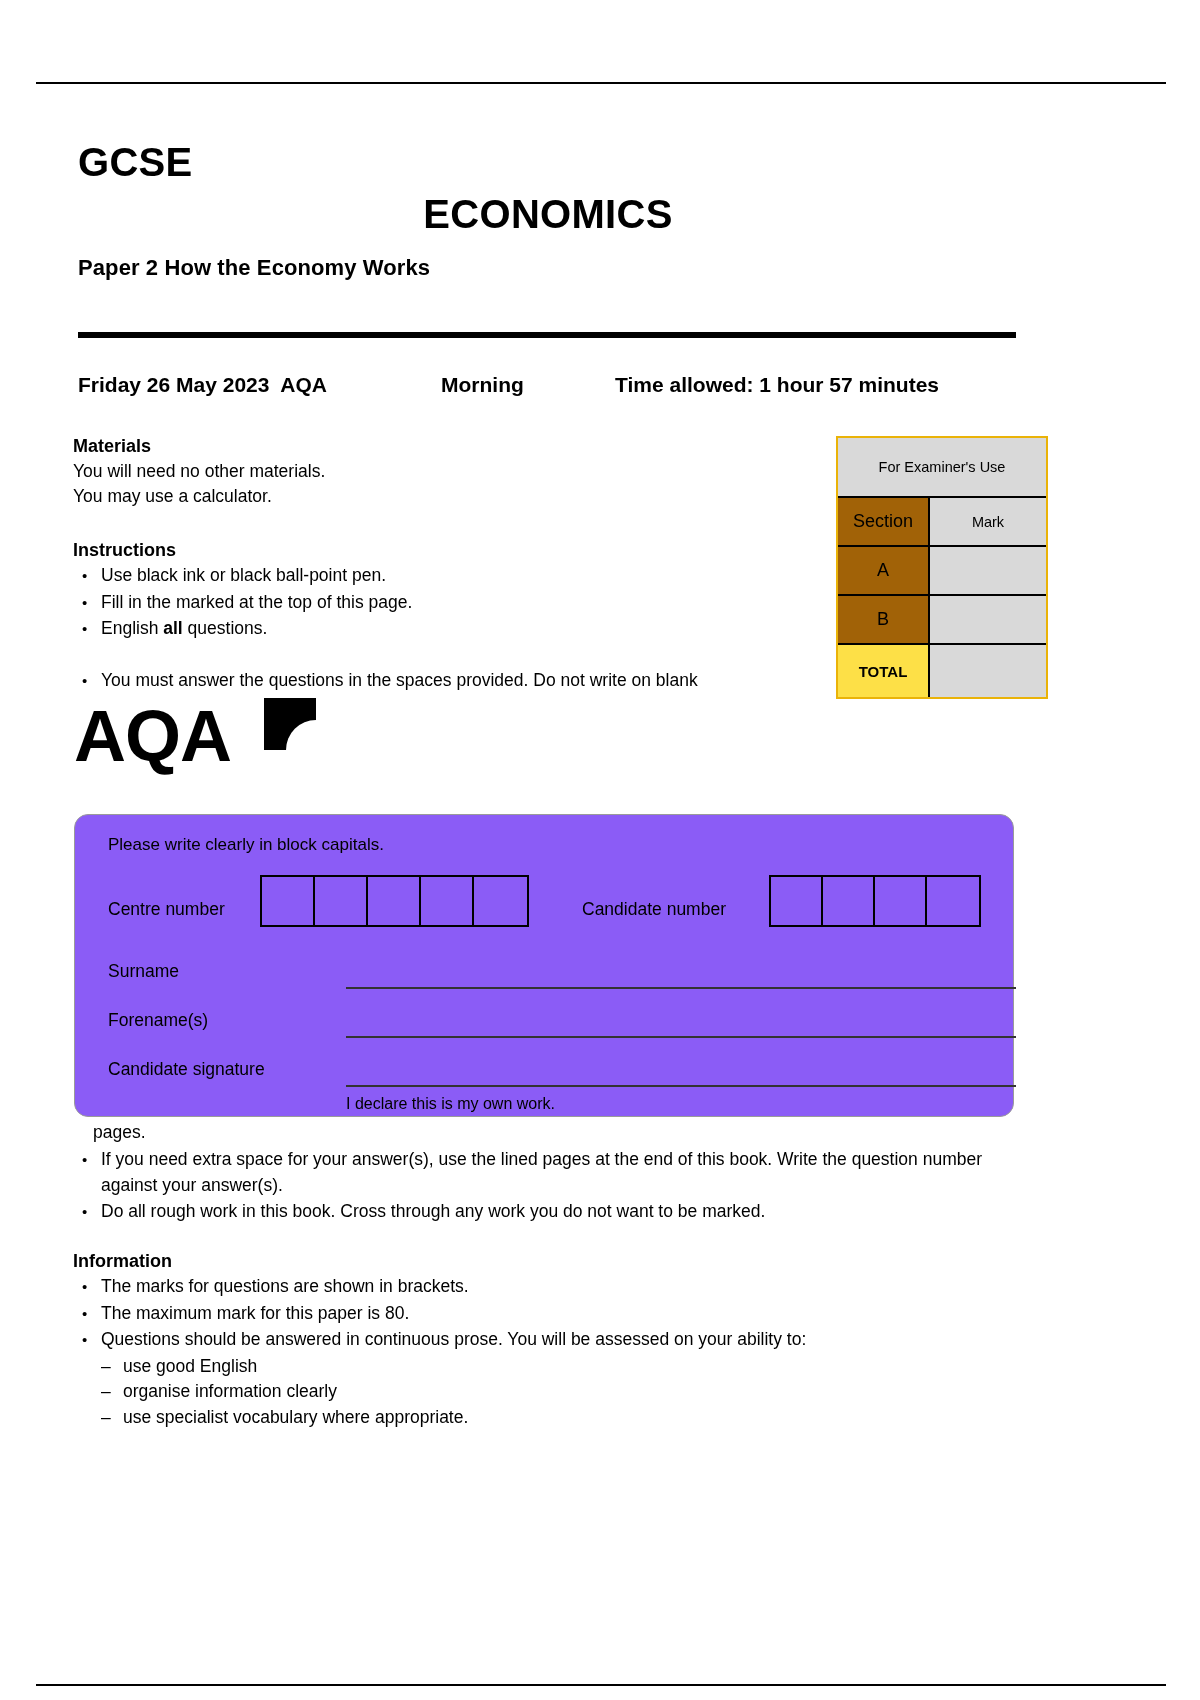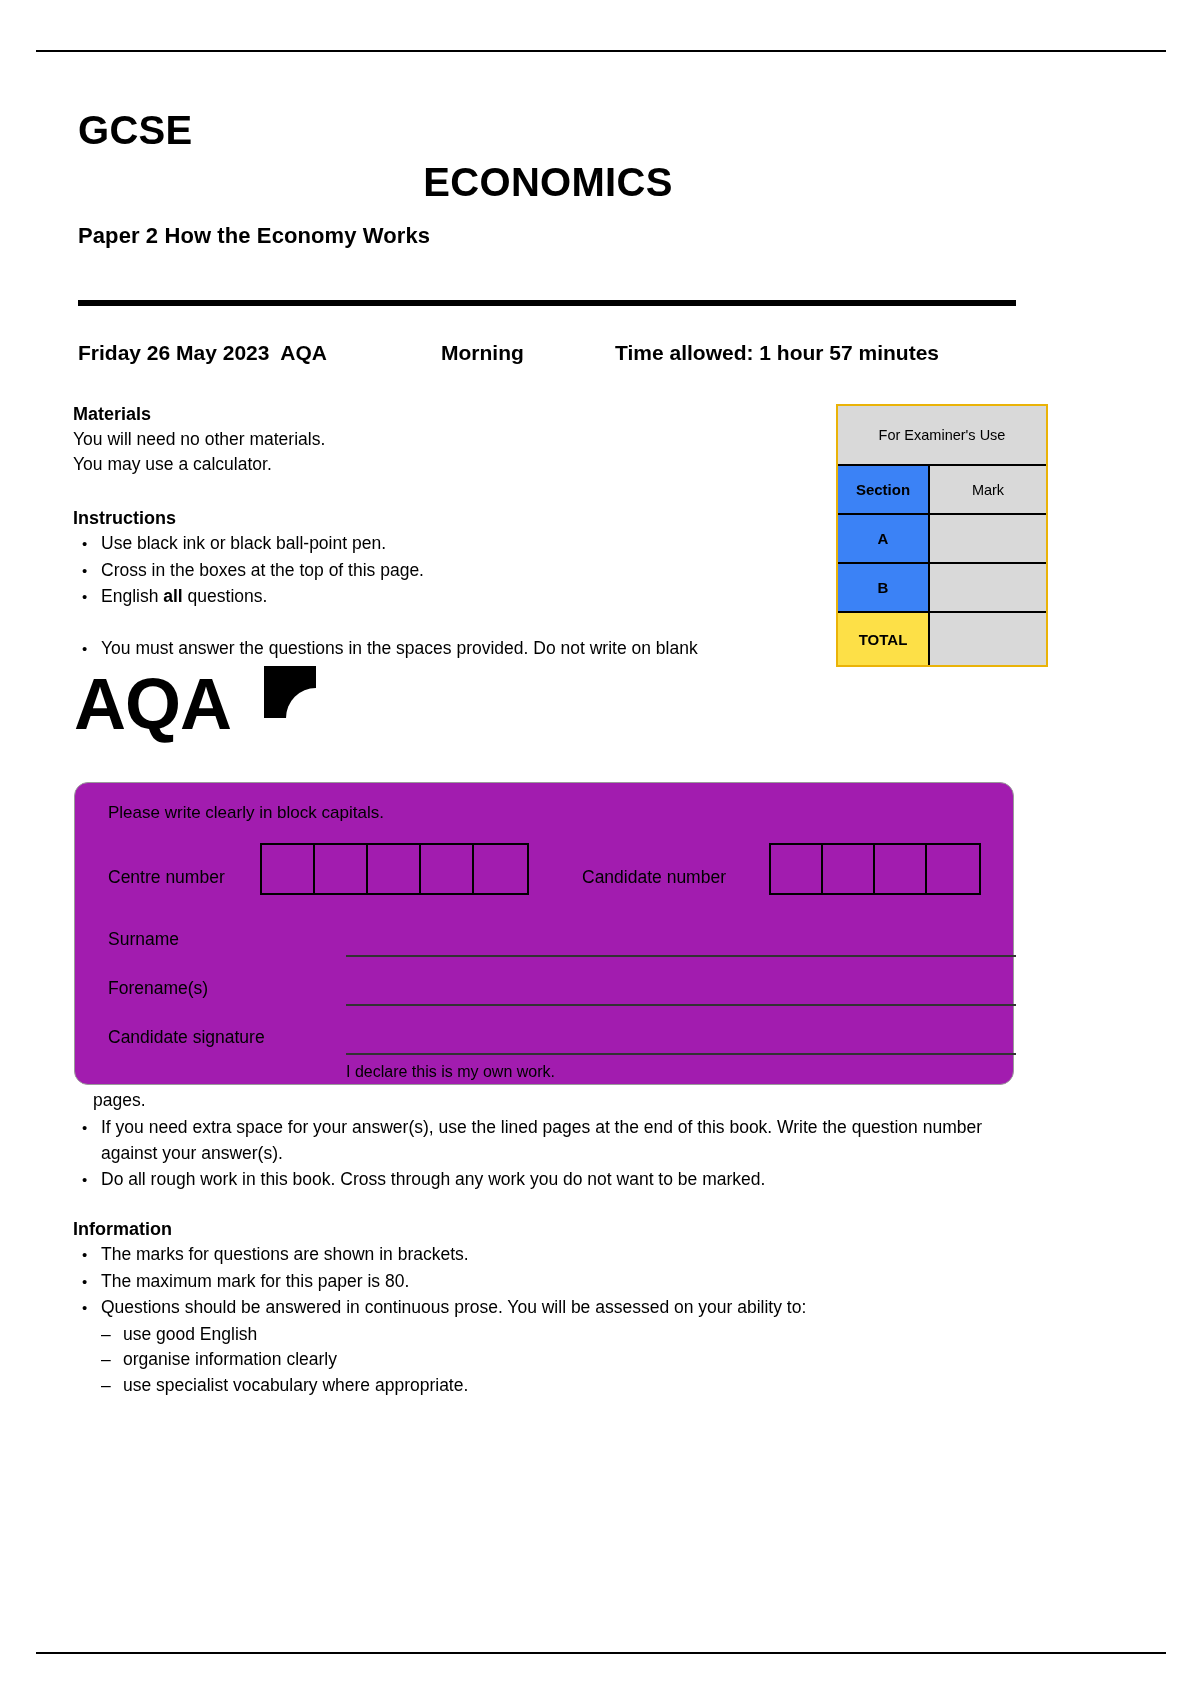--- a/index.html
+++ b/index.html
@@ -11,20 +11,21 @@
     width: 1200px;
     height: 1700px;
     position: relative;
     font-family: "Liberation Sans", sans-serif;
     color: #000000;
     overflow: hidden;
   }
   .page {
     position: absolute;
     inset: 0;
+    margin-top: 32px;
   }
   
   .page-rule {
     position: absolute;
     left: 36px;
     width: 1130px;
     height: 2px;
     background: #000;
   }
   .page-rule.top { top: 50px; }
@@ -147,24 +148,23 @@
     height: 47px;
     border-bottom: 2px solid #000;
   }
   .et-row:last-child { border-bottom: none; }
   .et-c1 {
     width: 92px;
     border-right: 2px solid #000;
     display: flex;
     align-items: center;
     justify-content: center;
-    font-size: 15px;
-    background: #3b82f6;
-    box-sizing: border-box;
-    font-weight: bold;
+    font-size: 18px;
+    background: #a16207;
+    box-sizing: border-box;
   }
   .et-c2 {
     flex: 1;
     display: flex;
     align-items: center;
     justify-content: center;
     font-size: 14.5px;
     background: #d9d9d9;
     box-sizing: border-box;
   }
@@ -215,21 +215,21 @@
   
   .cand-box {
     position: absolute;
     left: 74px;
     top: 782px;
     width: 940px;
     height: 303px;
     border: 1.5px solid #9a9a9a;
     border-radius: 14px;
     box-sizing: border-box;
-    background: #a21caf;
+    background: #8b5cf6;
   }
   .cand-note {
     position: absolute;
     left: 33px;
     top: 20px;
     font-size: 17px;
   }
   .num-label {
     position: absolute;
     font-size: 17.5px;
@@ -342,21 +342,21 @@
   <div class="materials">
     <div class="block-heading">Materials</div>
     <div class="body-line">You will need no other materials.</div>
     <div class="body-line">You may use a calculator.</div>
   </div>
 
   <div class="instructions">
     <div class="block-heading">Instructions</div>
     <ul class="bullets">
       <li>Use black ink or black ball-point pen.</li>
-      <li>Cross in the boxes at the top of this page.</li>
+      <li>Fill in the marked at the top of this page.</li>
       <li><span>English </span><span class="bold-inline">all</span><span> questions.</span></li>
       <li class="spaced">You must answer the questions in the spaces provided.  Do not write on blank</li>
     </ul>
   </div>
 
   <div class="examiner-table">
     <div class="et-head">For Examiner's Use</div>
     <div class="et-row">
       <div class="et-c1">Section</div>
       <div class="et-c2">Mark</div>

